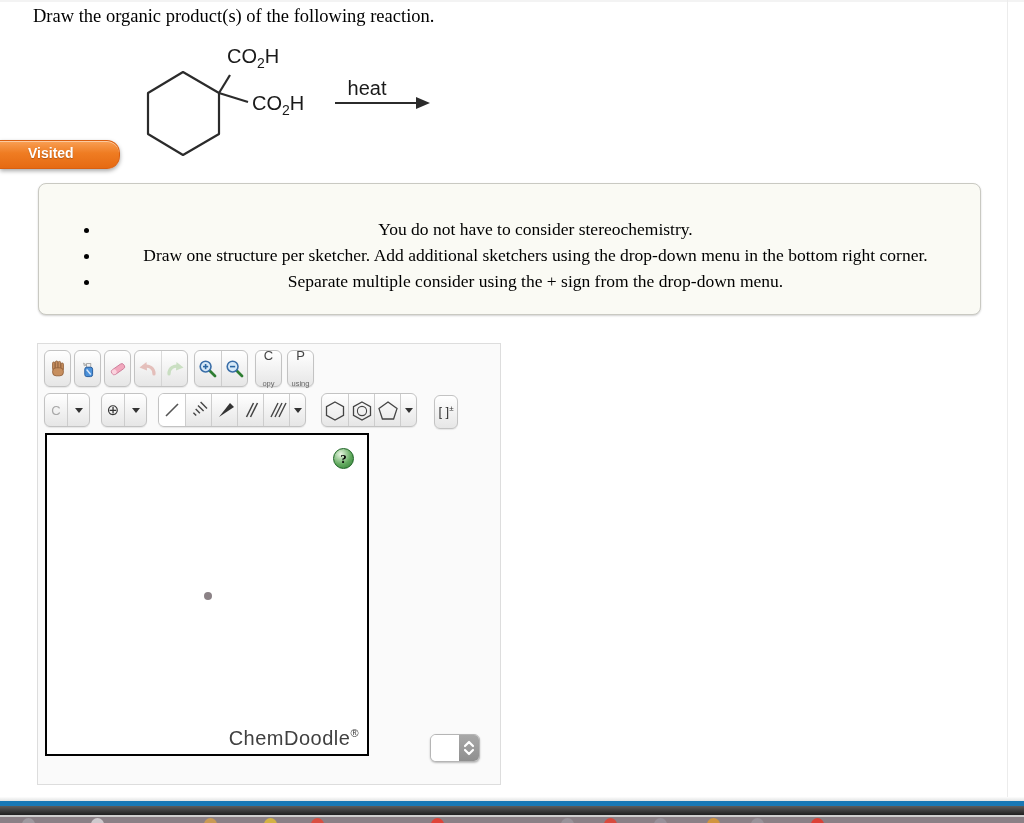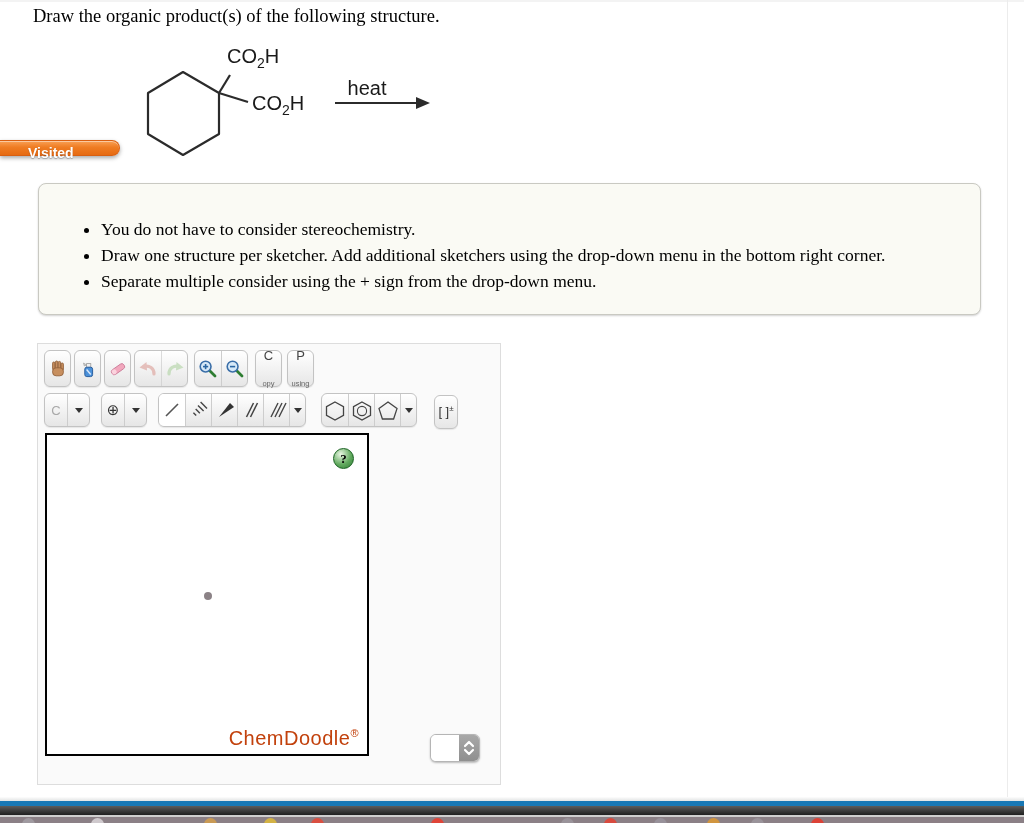--- a/index.html
+++ b/index.html
@@ -17,21 +17,21 @@
     font-family:"Liberation Serif","DejaVu Serif",serif;
     font-size:18.5px;color:#000;
   }
 
   
   .reaction{position:absolute;left:128px;top:32px;}
   .reaction text{font-family:"Liberation Sans","DejaVu Sans",sans-serif;fill:#1a1a1a;}
 
   
   .visited{
-    position:absolute;left:0;top:140px;width:120px;height:16px;
+    position:absolute;left:0;top:140px;width:120px;height:29px;
     background:linear-gradient(#f9a055,#ef7c22 45%,#e66a12);
     border:1px solid #d95f10;border-left:none;
     border-radius:0 13px 13px 0;
     box-shadow:0 2px 4px rgba(0,0,0,.35), inset 0 1px 0 rgba(255,255,255,.45);
     color:#fff;font-weight:bold;font-size:14px;line-height:25px;
     padding-left:28px;box-sizing:border-box;
     text-shadow:0 1px 1px rgba(0,0,0,.25);
   }
 
   
@@ -39,21 +39,21 @@
     position:absolute;left:38px;top:183px;width:943px;height:132px;
     background:#fafaf4;border:1px solid #c9c9c2;border-radius:8px;
     box-shadow:0 1px 2px rgba(0,0,0,.18);
     box-sizing:border-box;
   }
   .instructions ul{
     margin:34px 10px 0 62px;padding:0;
     font-family:"Liberation Serif","DejaVu Serif",serif;
     font-size:17.5px;color:#000;
   }
-  .instructions li{margin:0 0 4px 0;line-height:22px;}
+  .instructions li{margin:0 0 4px 0;line-height:22px;text-align:center;}
 
   
   .sketcher{
     position:absolute;left:37px;top:343px;width:464px;height:442px;
     background:#fafafa;border:1px solid #ddd;box-sizing:border-box;
   }
   .toolbar{position:absolute;left:6px;display:flex;gap:3px;align-items:flex-start;}
   .row1{top:6px;}
   .row2{top:49px;}
   .tbtn,.tgroup{
@@ -93,21 +93,21 @@
     display:flex;align-items:center;justify-content:center;
     font-family:"Liberation Serif","DejaVu Serif",serif;
     font-weight:bold;font-size:13px;color:#000;cursor:pointer;
   }
   .centerdot{
     position:absolute;left:157px;top:157px;width:8px;height:8px;border-radius:50%;
     background:#8b8286;
   }
   .watermark{
     position:absolute;right:8px;bottom:4px;
-    font-size:20px;color:#c2410c;letter-spacing:.5px;
+    font-size:20px;color:#404040;letter-spacing:.5px;
   }
   .watermark sup{font-size:11px;}
 
   
   .stepper{
     position:absolute;left:392px;top:390px;width:50px;height:28px;
     border-radius:6px;border:1px solid #b5b5b5;background:#fff;
     box-shadow:0 1px 2px rgba(0,0,0,.25);
     display:flex;overflow:hidden;box-sizing:border-box;cursor:pointer;
   }
@@ -124,21 +124,21 @@
   .bar-line{position:absolute;left:0;top:815px;width:1024px;height:2px;background:#cfcfcf;}
   .dock{position:absolute;left:0;top:817px;width:1024px;height:6px;background:#8b8086;overflow:hidden;}
   .dock i{position:absolute;top:1px;width:13px;height:13px;border-radius:50%;display:block;}
 </style>
 </head>
 <body>
 
 <div class="topstrip"></div>
 <div class="right-divider"></div>
 
-<div class="question">Draw the organic product(s) of the following structure.</div>
+<div class="question">Draw the organic product(s) of the following reaction.</div>
 
 <svg class="reaction" width="320" height="135" viewBox="0 0 320 135">
   <polygon points="55,40 91,61 91,102 55,123 20,102 20,61" fill="none" stroke="#2b2b2b" stroke-width="2.2" stroke-linejoin="round"></polygon>
   <line x1="91" y1="61" x2="102" y2="43" stroke="#2b2b2b" stroke-width="2.2"></line>
   <line x1="91" y1="61" x2="120" y2="70" stroke="#2b2b2b" stroke-width="2.2"></line>
   <text x="99" y="31" font-size="20"><tspan>CO</tspan><tspan dy="5" font-size="14">2</tspan><tspan dy="-5">H</tspan></text>
   <text x="124" y="78" font-size="20"><tspan>CO</tspan><tspan dy="5" font-size="14">2</tspan><tspan dy="-5">H</tspan></text>
   <text x="239" y="63" font-size="20" text-anchor="middle">heat</text>
   <line x1="207" y1="71" x2="290" y2="71" stroke="#2b2b2b" stroke-width="2"></line>
   <polygon points="288,65 302,71 288,77" fill="#2b2b2b"></polygon>

